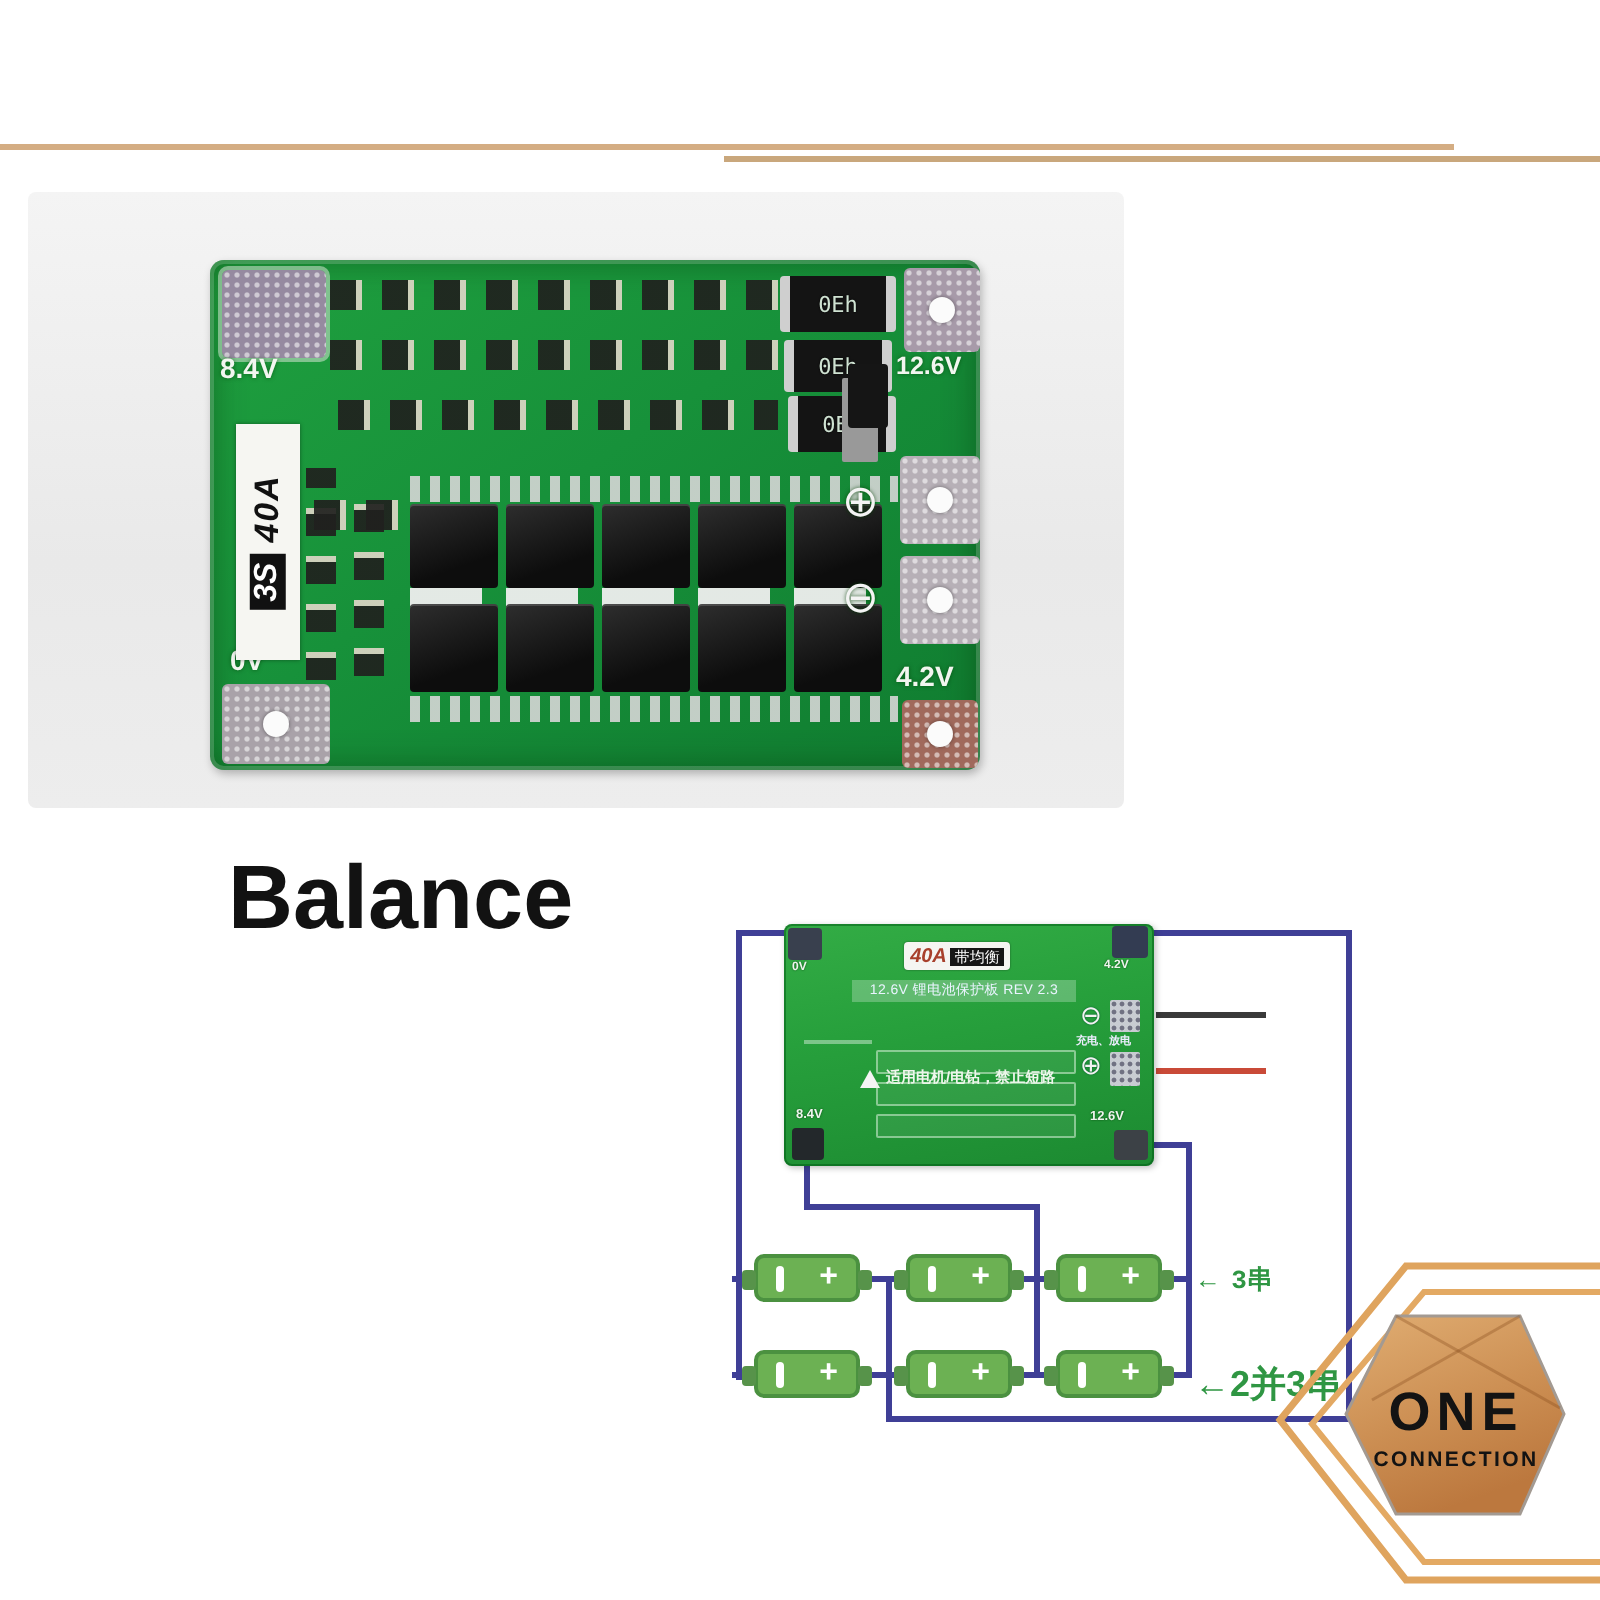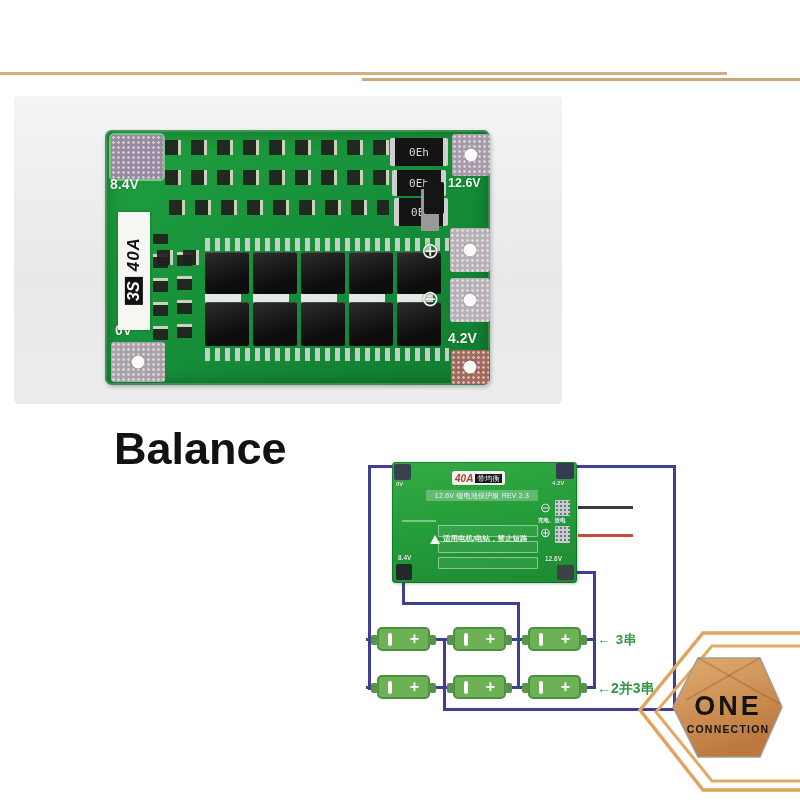--- a/index.html
+++ b/index.html
@@ -256,21 +256,21 @@
   <div class="battery" style="left:453px;top:675px;">
       <span class="neg"></span>
       <span class="pos">+</span>
     </div>
   <div class="battery" style="left:528px;top:675px;">
       <span class="neg"></span>
       <span class="pos">+</span>
     </div>
 
   <div class="row-label" style="left:600px;top:631px;font-size:13px;font-family:Liberation Mono, monospace;">← 3串</div>
-  <div class="row-label" style="left:597px;top:680px;font-size:14px;">←2并3串</div>
+  <div class="row-label" style="left:597px;top:680px;font-size:18px;">←2并3串</div>
 
   <svg id="logo-svg" class="abs" width="188" height="208" viewBox="0 0 188 208">
     <defs>
       <linearGradient id="copper" x1="0" y1="0" x2="0.4" y2="1">
         <stop offset="0" stop-color="#e0ad72"></stop>
         <stop offset="0.55" stop-color="#cd9054"></stop>
         <stop offset="1" stop-color="#bc783e"></stop>
       </linearGradient>
     </defs>
     <polygon points="28,118 91,41 268,41 328,118 268,198 91,198" fill="none" stroke="#dfa45e" stroke-width="3.5"></polygon>

